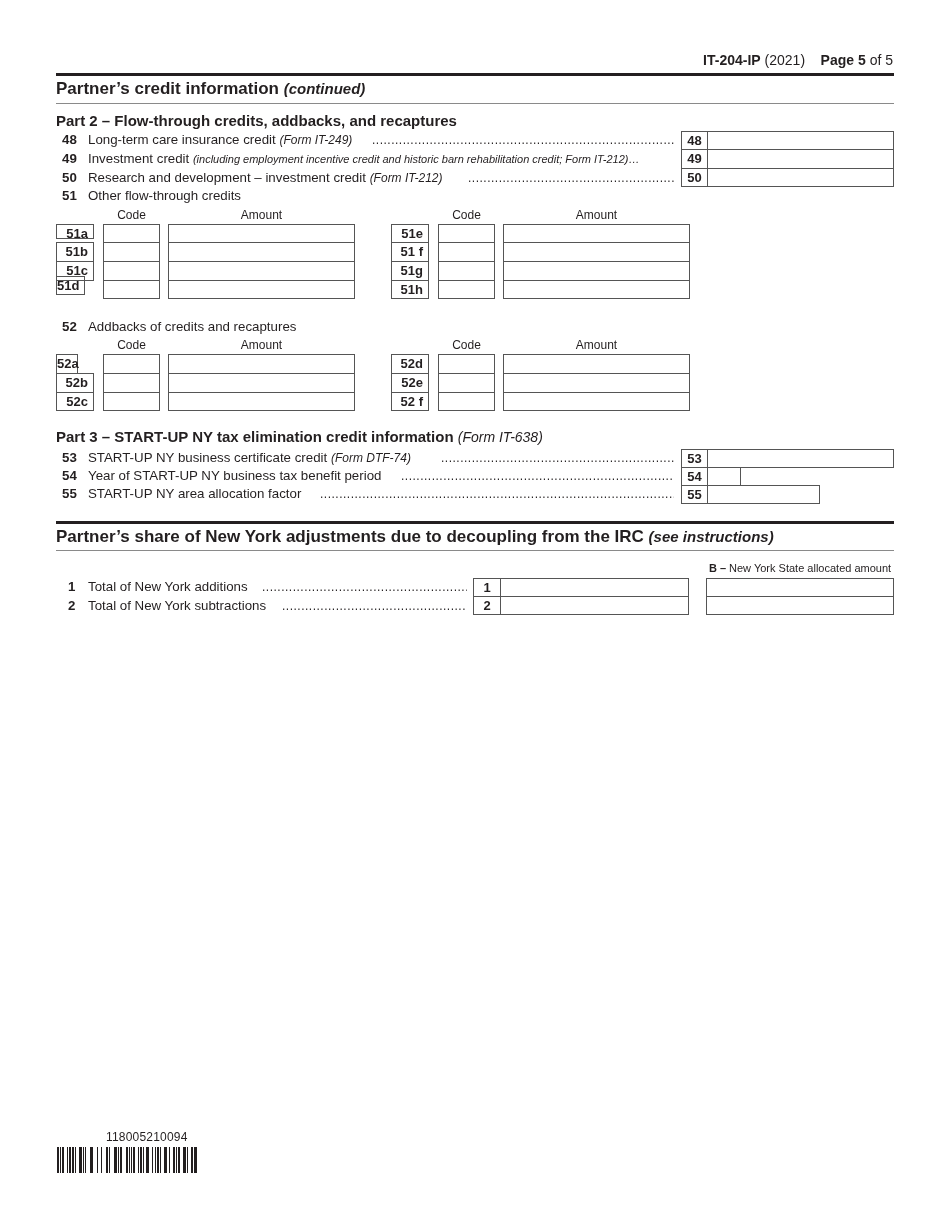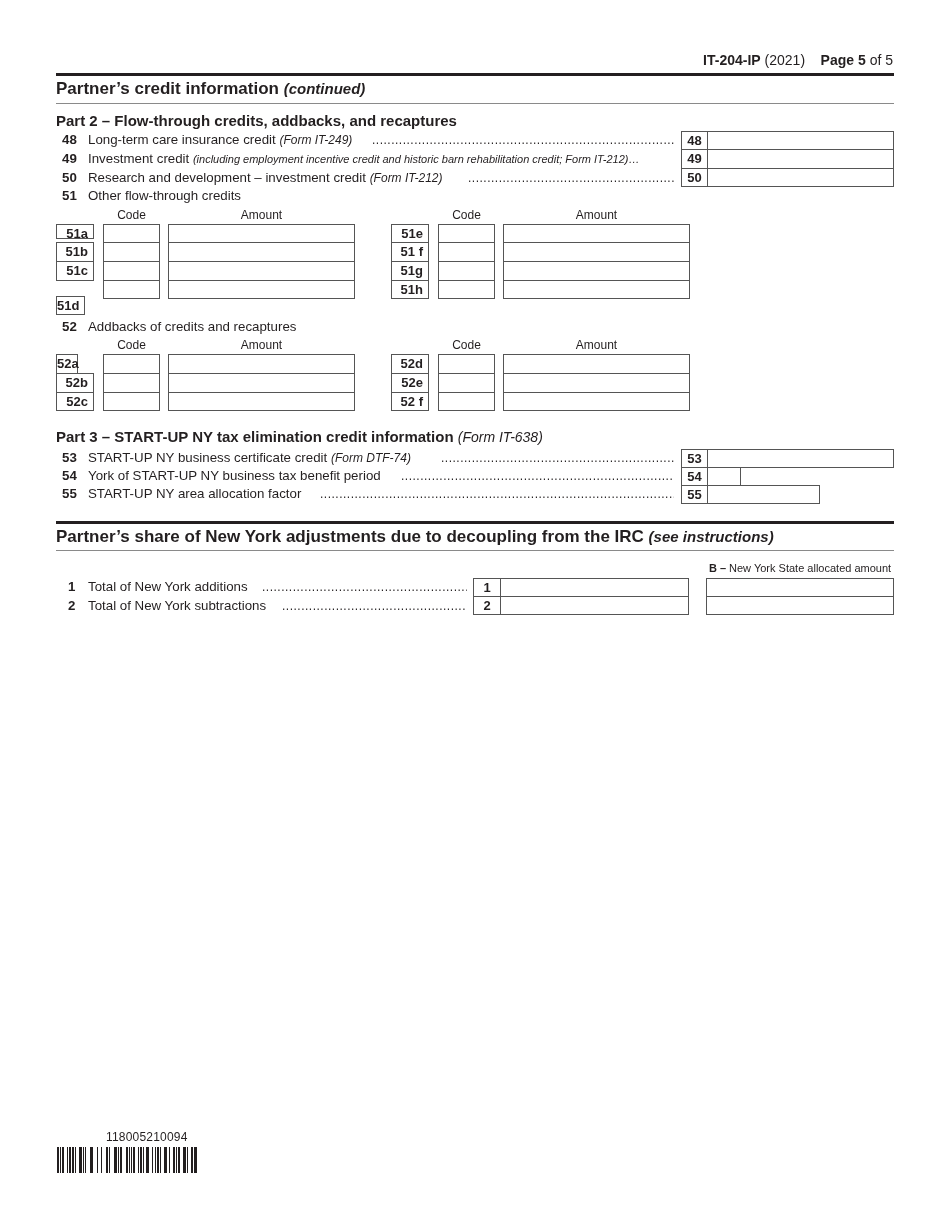--- a/index.html
+++ b/index.html
@@ -87,21 +87,21 @@
 <div class="box" style="left:168px; top:224px; width:187px; height:19px;"></div>
 
 <div class="lbl" style="left:56px; top:242px; width:38px; height:20px;">51b</div>
 <div class="box" style="left:103px; top:242px; width:57px; height:20px;"></div>
 <div class="box" style="left:168px; top:242px; width:187px; height:20px;"></div>
 
 <div class="lbl" style="left:56px; top:261px; width:38px; height:20px;">51c</div>
 <div class="box" style="left:103px; top:261px; width:57px; height:20px;"></div>
 <div class="box" style="left:168px; top:261px; width:187px; height:20px;"></div>
 
-<div class="lbl" style="left:56px; top:296px; width:29px; height:19px;">51d</div>
+<div class="lbl" style="left:56px; top:276px; width:29px; height:19px;">51d</div>
 <div class="box" style="left:103px; top:280px; width:57px; height:19px;"></div>
 <div class="box" style="left:168px; top:280px; width:187px; height:19px;"></div>
 
 <div class="lbl" style="left:391px; top:224px; width:38px; height:19px;">51e</div>
 <div class="box" style="left:438px; top:224px; width:57px; height:19px;"></div>
 <div class="box" style="left:503px; top:224px; width:187px; height:19px;"></div>
 
 <div class="lbl" style="left:391px; top:242px; width:38px; height:20px;">51 f</div>
 <div class="box" style="left:438px; top:242px; width:57px; height:20px;"></div>
 <div class="box" style="left:503px; top:242px; width:187px; height:20px;"></div>
@@ -153,21 +153,21 @@
 </div>
 
 <div class="line" style="top:449px;">
   <span class="num">53</span>
   <span class="txt"><span>START-UP NY business certificate credit</span> <i>(Form DTF-74)</i></span>
 </div>
 <div class="leader" style="left:441px; width:233px; top:449px;">...................................................................</div>
 
 <div class="line" style="top:467px;">
   <span class="num">54</span>
-  <span class="txt">York of START-UP NY business tax benefit period</span>
+  <span class="txt">Year of START-UP NY business tax benefit period</span>
 </div>
 <div class="leader" style="left:401px; width:273px; top:467px;">..............................................................................</div>
 
 <div class="line" style="top:485px;">
   <span class="num">55</span>
   <span class="txt">START-UP NY area allocation factor</span>
 </div>
 <div class="leader" style="left:320px; width:354px; top:485px;">......................................................................................................</div>
 
 <div class="boxnum" style="left:681px; top:449px; width:27px; height:19px;">53</div>

